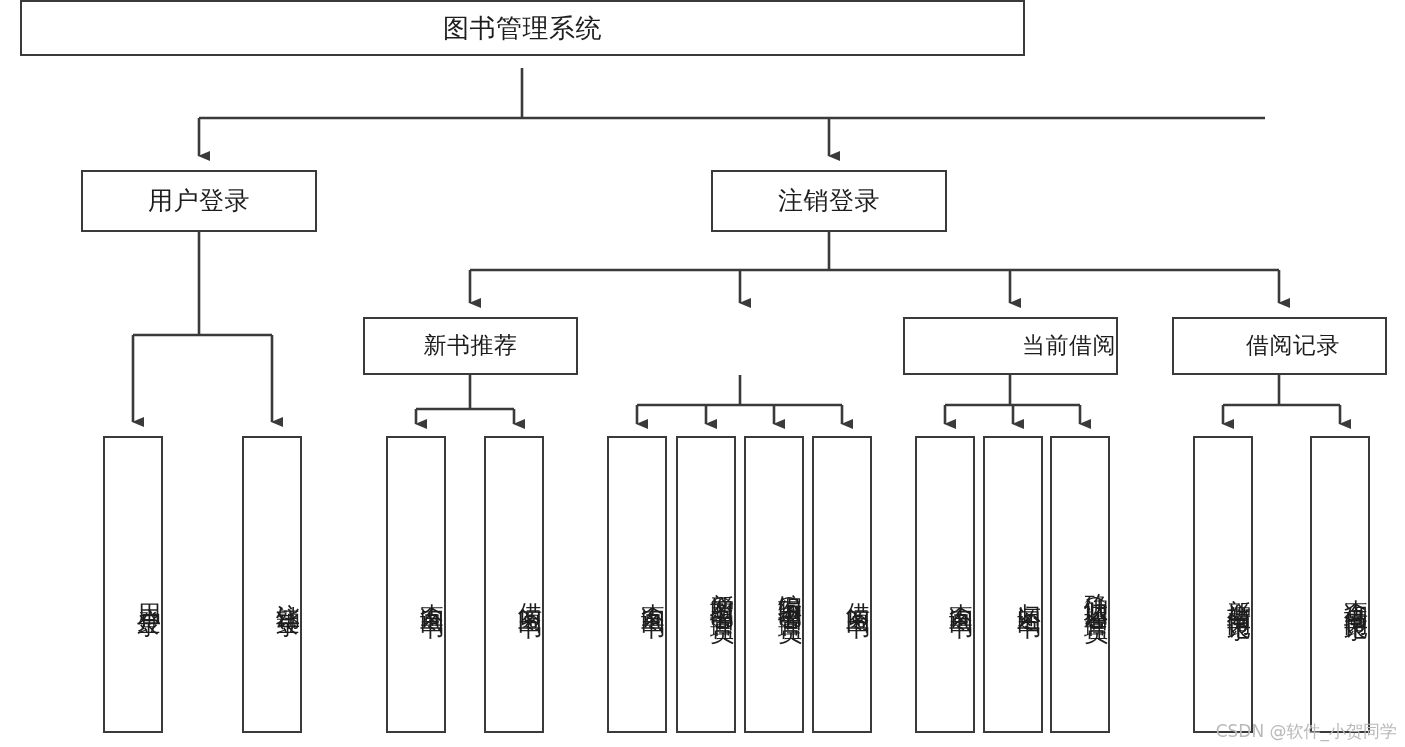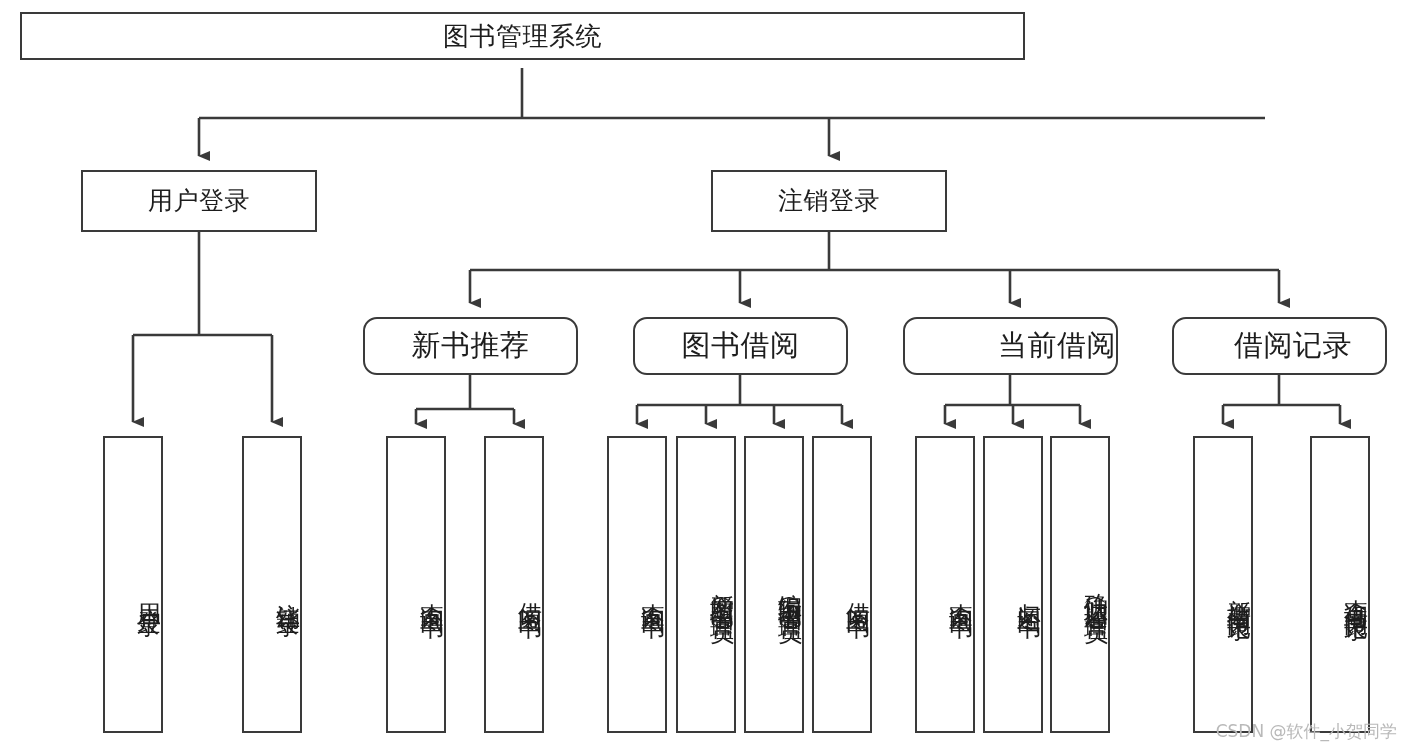--- a/index.html
+++ b/index.html
@@ -36,21 +36,21 @@
     justify-content: center;
     color: #1d1d1d;
     letter-spacing: 0.5px;
   }
   .node.horiz {
     font-size: 25px;
     line-height: 1.1;
   }
   .node.level1 { font-size: 26px; }
   .node.level2 { font-size: 25px; }
-  .node.level3 { font-size: 29px; border-radius: 14px; }
+  .node.level3 { font-size: 23px; }
   .node.leaf {
     font-size: 24px;
     writing-mode: vertical-rl;
     text-orientation: upright;
     align-items: flex-start;
     justify-content: center;
     padding-top: 14px;
     letter-spacing: 4px;
     line-height: 1.0;
   }
@@ -130,37 +130,34 @@
     </g>
 
     <g stroke="#3a3a3a" stroke-width="2.6" fill="none">
       <path d="M 1279 375 L 1279 405"></path>
       <path d="M 1223 405 L 1340 405"></path>
       <path d="M 1223 405 L 1223 424" marker-end="url(#arrow)"></path>
       <path d="M 1340 405 L 1340 424" marker-end="url(#arrow)"></path>
     </g>
   </svg>
 
-  <div class="node horiz level1" style="left: 20px; top: 12px; width: 1005px; height: 48px;">
+  <div class="node horiz level1" style="left: 20px; top: 0; width: 1005px; height: 56px;">
     <span>图书管理系统</span>
   </div>
 
   <div class="node horiz level2" style="left: 81px; top: 170px; width: 236px; height: 62px;">
     <span>用户登录</span>
   </div>
   <div class="node horiz level2" style="left: 711px; top: 170px; width: 236px; height: 62px;">
     <span>注销登录</span>
   </div>
 
   <div class="node horiz level3" style="left: 363px; top: 317px; width: 215px; height: 58px;">
     <span>新书推荐</span>
   </div>
-  <div class="node horiz level3" style="left: 633px; top: 317px; width: 215px; height: 58px;">
-    <span>图书借阅</span>
-  </div>
   <div class="node horiz level3" style="left: 903px; top: 317px; width: 215px; height: 58px; justify-content: flex-end;">
     <span>当前借阅</span>
   </div>
   <div class="node horiz level3" style="left: 1172px; top: 317px; width: 215px; height: 58px; padding-left: 27px;">
     <span>借阅记录</span>
   </div>
 
   <div class="node leaf" style="left: 103px; top: 436px; width: 60px; height: 297px;">
     <span>用户登录</span>
   </div>

